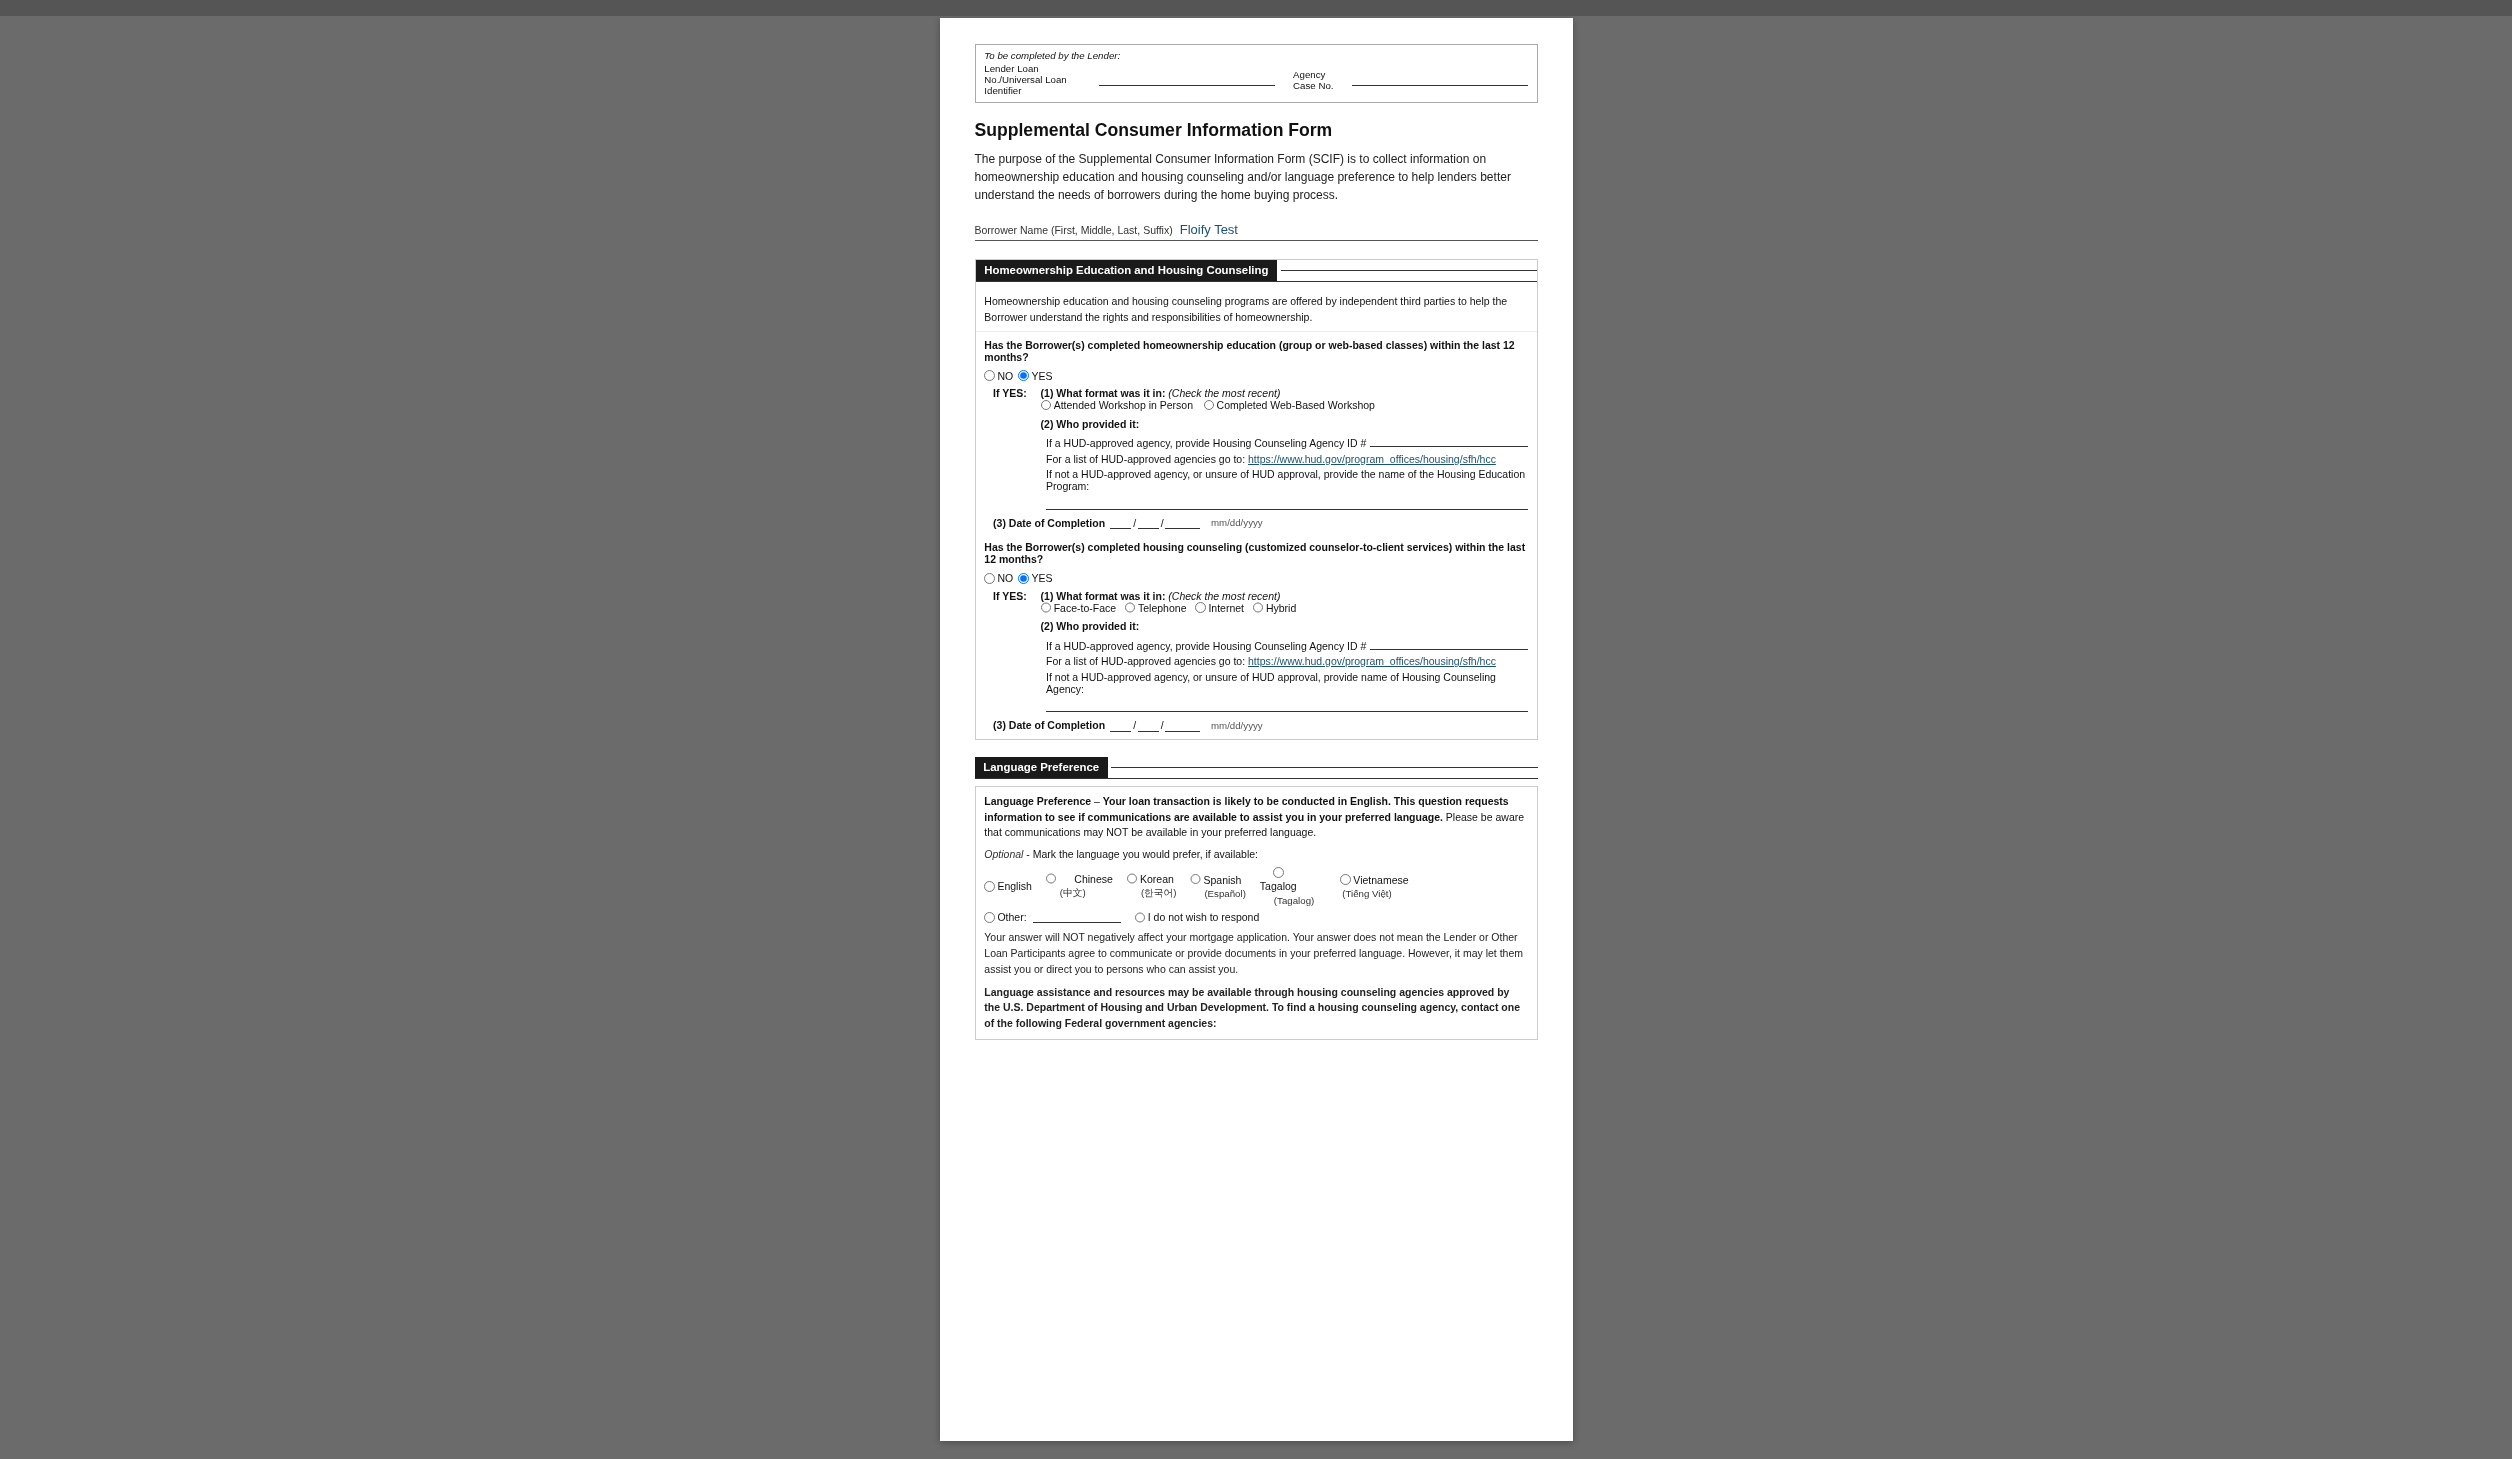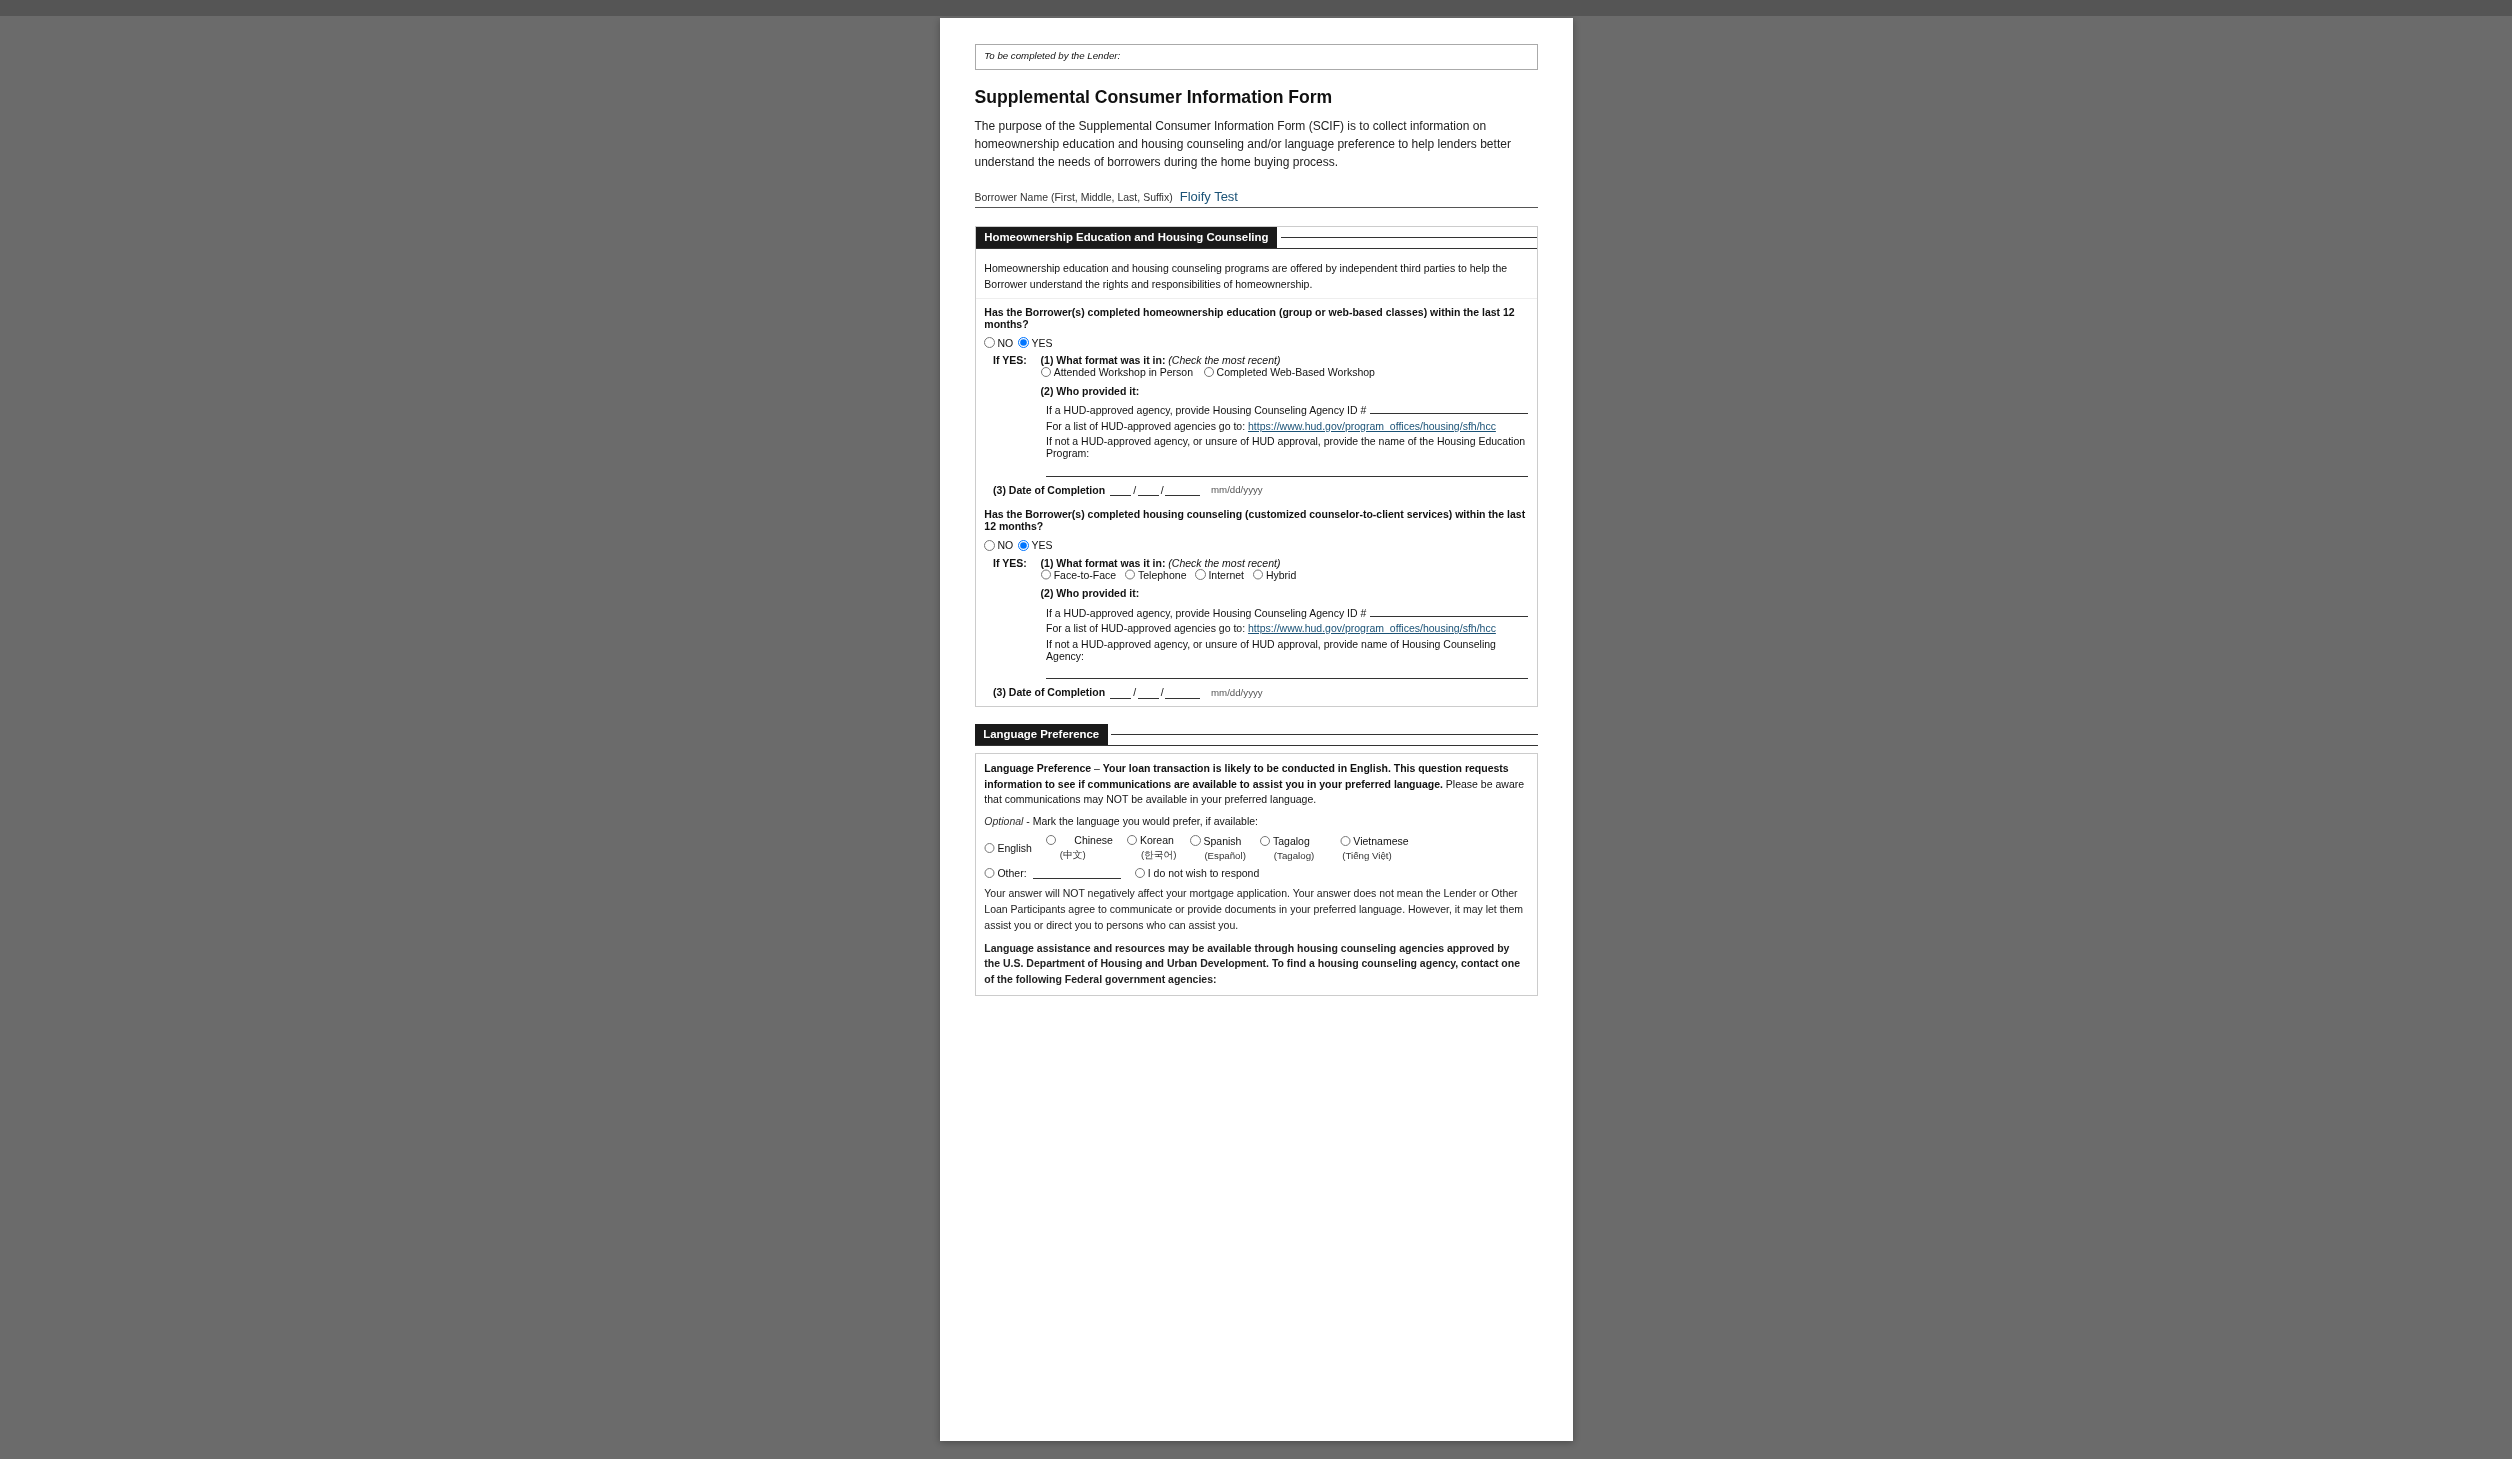--- a/index.html
+++ b/index.html
@@ -295,20 +295,26 @@
   </style>
 </head>
 <body>
 
 <div style="position:fixed;top:0;left:0;width:100%;height:16px;background:#555;z-index:10;"></div>
 
 <div class="page-wrapper">
 
   <div class="lender-box">
     <div class="lender-label">To be completed by the Lender:</div>
+    <div class="lender-fields">
+      <span>Lender Loan No./Universal Loan Identifier</span>
+      <div class="field-line"></div>
+      <span>Agency Case No.</span>
+      <div class="field-line"></div>
+    </div>
   </div>
 
   <div class="form-title">Supplemental Consumer Information Form</div>
   <div class="form-description">The purpose of the Supplemental Consumer Information Form (SCIF) is to collect information on homeownership education and housing counseling and/or language preference to help lenders better understand the needs of borrowers during the home buying process.</div>
 
   <div class="borrower-name-row">
     <span class="borrower-name-label">Borrower Name (First, Middle, Last, Suffix)</span>
     <span class="borrower-name-value">Floify Test</span>
   </div>
 
@@ -506,21 +512,21 @@
           <span class="lang-sub" style="padding-left:14px;">(한국어)</span>
         </label>
         <label style="flex-direction:column;align-items:flex-start;">
           <span style="display:flex;align-items:flex-start;gap:2.6px;">
             <input type="radio" name="lang_pref" style="">
             <span>Spanish</span>
           </span>
           <span class="lang-sub" style="padding-left:14px;">(Español)</span>
         </label>
         <label style="flex-direction:column;align-items:flex-start;">
-          <span style="display:flex;align-items:center;gap:2.6px;">
+          <span style="display:flex;align-items:center;gap:2.6px;flex-direction:column;">
             <input type="radio" name="lang_pref" style="">
             <span>Tagalog</span>
           </span>
           <span class="lang-sub" style="padding-left:14px;">(Tagalog)</span>
         </label>
         <label style="flex-direction:column;align-items:flex-start;">
           <span style="display:flex;align-items:center;gap:2.6px;margin-left:12px;">
             <input type="radio" name="lang_pref" style="">
             <span>Vietnamese</span>
           </span>

